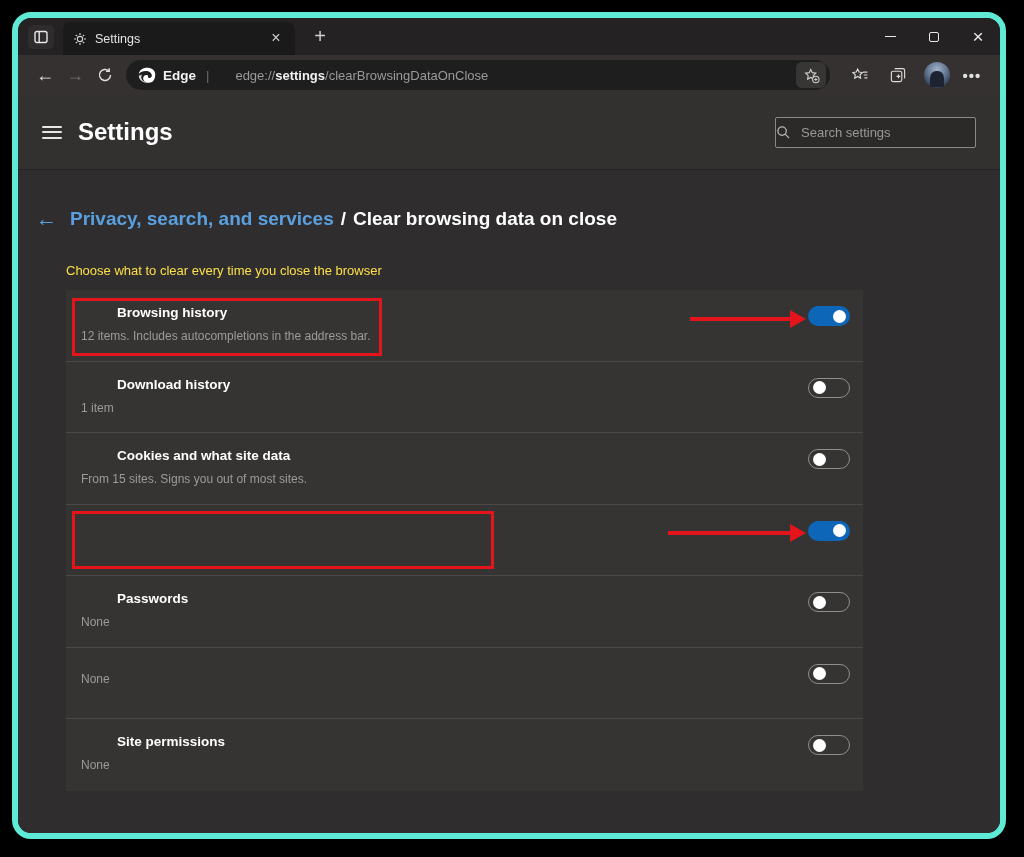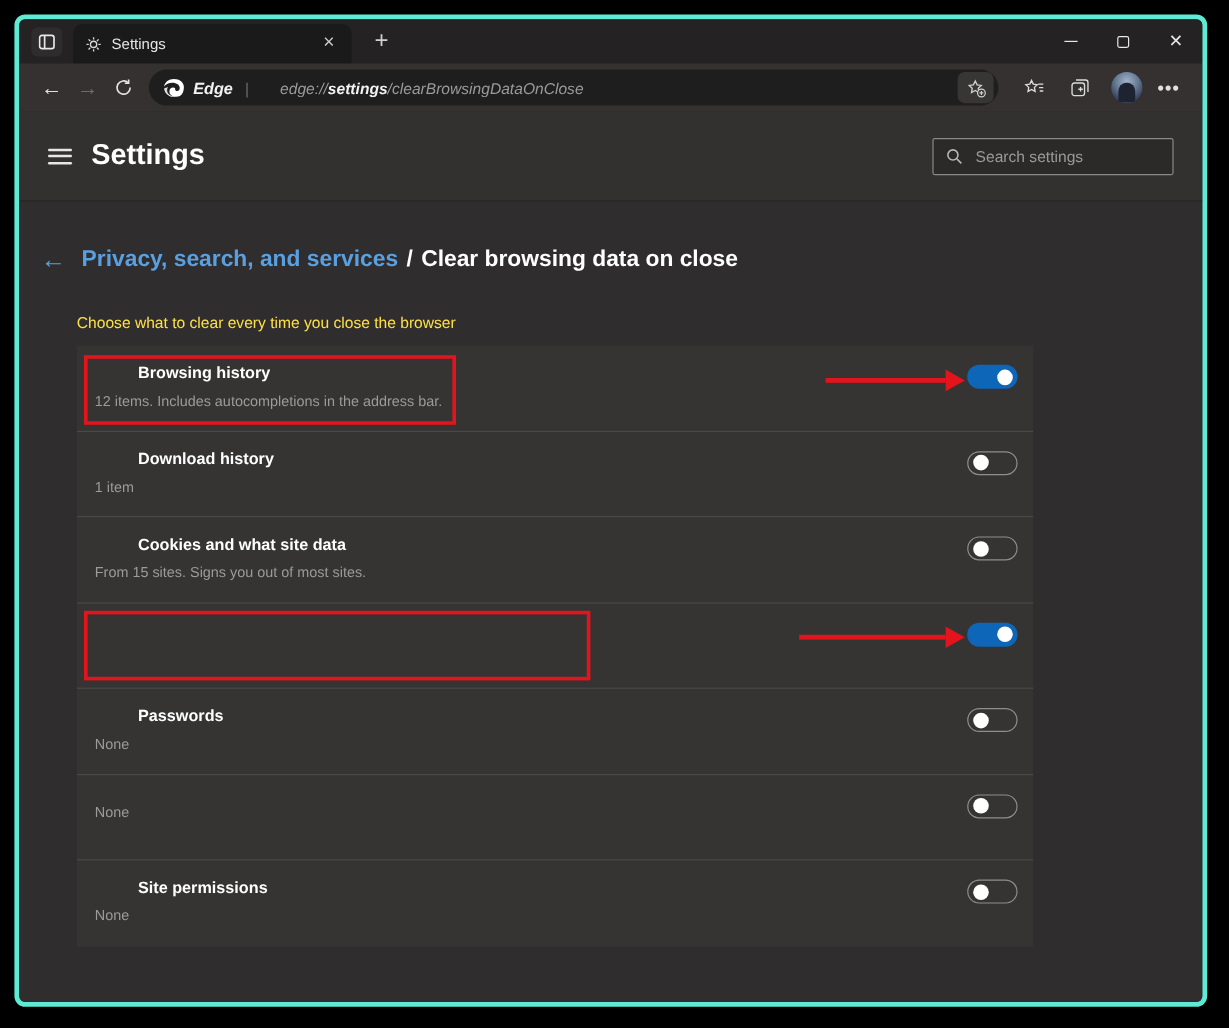--- a/index.html
+++ b/index.html
@@ -1,20 +1,20 @@
 <!DOCTYPE html>
 <html><head>
 <meta charset="utf-8">
 <style>
   * { margin:0; padding:0; box-sizing:border-box; }
   html,body { width:1024px; height:857px; background:#000; overflow:hidden;
     font-family:"Liberation Sans","DejaVu Sans",sans-serif; }
 
   .window { position:absolute; left:12px; top:12px; width:994px; height:827px;
-    background:#2f2d2d; border:4px solid #5eead4; border-radius:9px; overflow:hidden;
+    background:#2f2d2d; border:6px solid #5eead4; border-radius:19px; overflow:hidden;
     display:flex; flex-direction:column; }
 
   
   .tabstrip { height:37px; background:#242222; display:flex; align-items:center; flex-shrink:0; }
   .tab-actions-btn { width:26px; height:24px; margin-left:10px; border-radius:5px; background:#2e2c2c;
     display:flex; align-items:center; justify-content:center; cursor:pointer; }
   .tab { margin-left:9px; width:232px; height:33px; margin-top:4px; background:#1b1a1a;
     border-radius:8px 8px 0 0; display:flex; align-items:center; padding:0 10px; color:#e4e4e4; }
   .tab-label { font-size:12.5px; margin-left:8px; flex:1; }
   .tab-close { color:#cfcfcf; font-size:16px; line-height:16px; width:18px; height:18px; text-align:center;
@@ -26,21 +26,21 @@
   .min-glyph { width:11px; height:0; border-top:1.6px solid #e8e8e8; }
   .max-glyph { width:10px; height:10px; border:1.6px solid #e8e8e8; border-radius:2px; }
   .close-glyph { color:#e8e8e8; font-size:19px; line-height:18px; }
 
   
   .toolbar { height:40px; background:#343130; display:flex; align-items:center; flex-shrink:0; padding:0 12px; }
   .nav-btn { width:30px; height:30px; display:flex; align-items:center; justify-content:center;
     font-size:18px; color:#e2e2e2; border-radius:5px; cursor:pointer; }
   .nav-btn.disabled { color:#6e6c6b; }
   .addressbar { flex:1; height:30px; margin:0 8px 0 6px; background:#1f1e1e; border-radius:15px;
-    display:flex; align-items:center; padding:0 4px 0 12px; min-width:0;font-style:italic; }
+    display:flex; align-items:center; padding:0 4px 0 12px; min-width:0; }
   .site-chip { display:flex; align-items:center; gap:7px; }
   .site-label { color:#f2f2f2; font-size:13.5px; font-weight:bold; }
   .url-divider { color:#6d6b6b; margin:0 10px; font-size:13px; }
   .url-text { font-size:13px; color:#9b9999; white-space:nowrap; overflow:hidden; flex:1;margin-left:16px; }
   .url-text .seg-bold { color:#f2f2f2; font-weight:bold; }
   .fav-add-btn { width:30px; height:26px; margin-left:auto; background:#383635; border-radius:6px;
     display:flex; align-items:center; justify-content:center; cursor:pointer; }
   .toolbar-icon-btn { width:32px; height:30px; display:flex; align-items:center; justify-content:center;
     border-radius:5px; cursor:pointer; margin-left:6px; }
   .avatar { width:26px; height:26px; border-radius:50%;
@@ -50,21 +50,21 @@
     background:#1d2330; border-radius:45% 45% 0 0; }
   .ellipsis-btn { color:#e0e0e0; font-size:15px; letter-spacing:1px; font-weight:bold; }
 
   
   .settings-header { height:75px; background:#333130; display:flex; align-items:center;
     padding:0 24px; flex-shrink:0; border-bottom:1px solid #242222; }
   .hamburger { width:20px; display:flex; flex-direction:column; gap:3.5px; cursor:pointer; margin-right:16px; }
   .hamburger span { display:block; height:2px; background:#e6e6e6; border-radius:1px; }
   .page-h1 { color:#fff; font-size:24px; font-weight:bold; }
   .search-box { margin-left:auto; width:201px; height:31px; border:1px solid #8a8888; border-radius:2px;
-    background:#2b2a29; display:flex; align-items:center; padding:0 10px; }
+    background:#2b2a29; display:flex; align-items:center; padding:0 0; }
   .search-box input { border:none; outline:none; background:transparent; color:#cfcfcf;
     font-size:13px; margin-left:10px; width:150px; font-family:inherit; }
   .search-box input::placeholder { color:#9a9898; }
 
   
   .content { flex:1; background:#2f2d2d; position:relative; }
   .breadcrumb { position:absolute; left:18px; top:36px; display:flex; align-items:baseline; }
   .back-arrow { color:#5aa0e0; font-size:21px; margin-right:13px; cursor:pointer; position:relative; top:1px; }
   .crumb-link { color:#5aa0e0; font-size:19px; font-weight:bold; cursor:pointer; }
   .crumb-sep { color:#fff; font-size:19px; font-weight:bold; margin:0 7px; }

